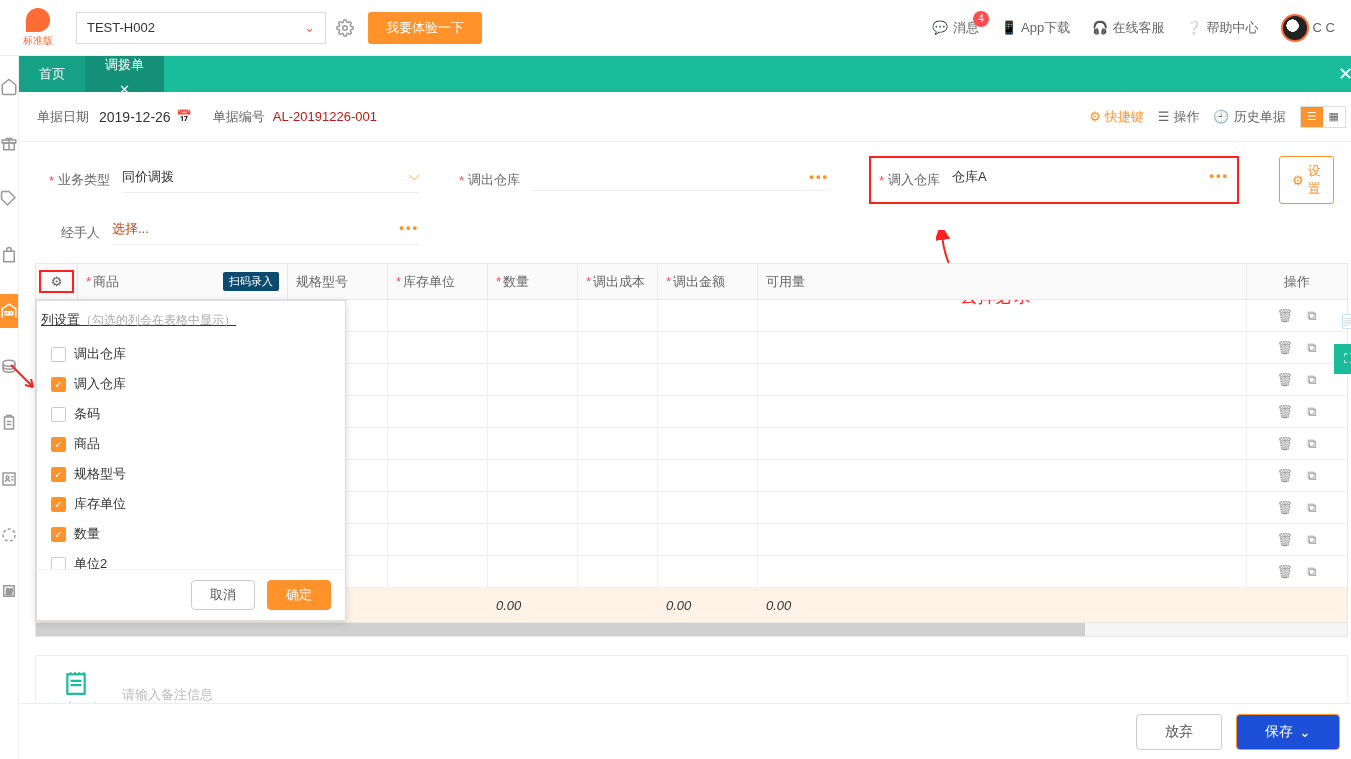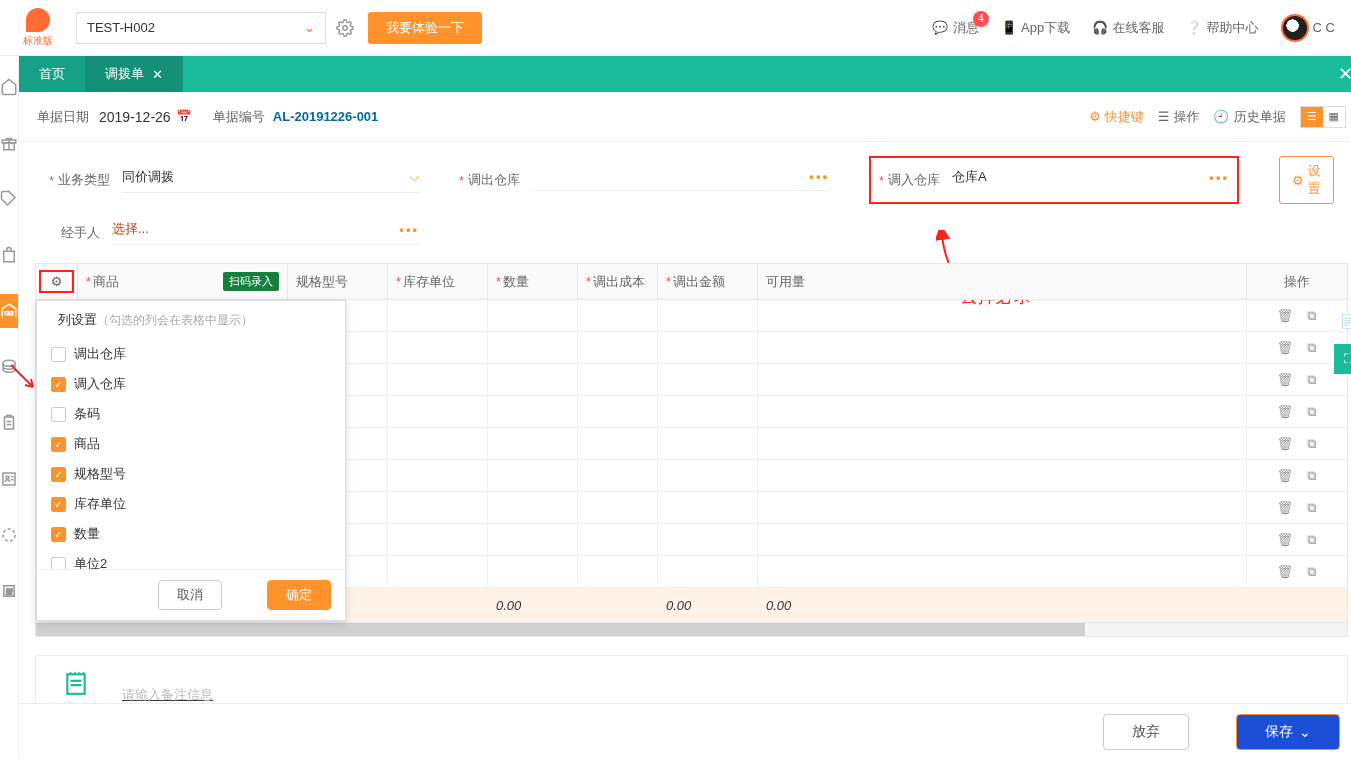--- a/index.html
+++ b/index.html
@@ -25,62 +25,62 @@
 .sidebar { width: 60px; background: #fff; border-right: 1px solid #eee; display: flex; flex-direction: column; align-items: center; padding-top: 14px; gap: 22px; }
 .side-item { width: 100%; height: 34px; display: flex; align-items: center; justify-content: center; color: #999; cursor: pointer; }
 .side-item.active { background: #ff922b; color: #fff; }
 .side-icon { width: 18px; height: 18px; }
 
 
 .main { flex: 1; display: flex; flex-direction: column; background: #fff; position: relative; }
 .tab-bar { height: 36px; background: #1abc9c; display: flex; align-items: center; }
 .tab { height: 100%; padding: 0 20px; display: flex; align-items: center; color: #fff; gap: 8px; cursor: pointer; }
 .tab.home { background: #16a085; }
-.tab.active { background: #148f78; }
+.tab.active { background: #148f78; flex-direction: column; }
 .tab-close-right { margin-left: auto; width: 36px; height: 36px; display: flex; align-items: center; justify-content: center; color: #fff; cursor: pointer; font-size: 18px; }
 
 .toolbar { height: 50px; padding: 0 18px; display: flex; align-items: center; border-bottom: 1px solid #eee; }
 .toolbar .label { color: #666; margin-right: 10px; }
 .doc-date { color: #333; font-size: 14px; margin-right: 6px; }
 .calendar-icon { color: #ff922b; margin-right: 20px; }
 .doc-no-label { color: #666; margin-right: 8px; }
-.doc-no { color: #0369a1; font-weight: bold; }
+.doc-no { color: #b91c1c; }
 .toolbar-right { margin-left: auto; display: flex; align-items: center; gap: 14px; color: #666; }
 .tb-link { display: flex; align-items: center; gap: 4px; cursor: pointer; }
 .tb-link.orange { color: #ff922b; }
 .view-toggle { display: flex; border: 1px solid #ddd; }
 .view-toggle .vt { width: 22px; height: 20px; display: flex; align-items: center; justify-content: center; font-size: 11px; }
 .view-toggle .vt.active { background: #ff922b; color: #fff; }
 
 .form-row { padding: 14px 30px 0; display: flex; gap: 40px; }
 .form-group { display: flex; align-items: center; min-width: 370px; position: relative; }
 .req-star { color: #ff4d4f; margin-right: 4px; }
 .fg-label { color: #666; margin-right: 12px; }
 .fg-value { flex: 1; color: #333; }
 .fg-placeholder { color: #c2410c; }
-.fg-border { border-bottom: 1px solid #eee; padding-bottom: 6px; flex: 1; display: flex; align-items: center; }
+.fg-border { border-bottom: 1px solid #eee; padding-bottom: 6px; flex: 1; display: flex; }
 .chevron-down-o { color: #ff922b; margin-left: auto; }
 .dots { color: #ff922b; margin-left: auto; letter-spacing: 2px; font-weight: bold; }
 .highlight-box { border: 2px solid #ff2020; padding: 4px 8px; }
 .config-btn { margin-left: auto; border: 1px solid #ff922b; color: #ff922b; padding: 5px 12px; border-radius: 3px; display: flex; align-items: center; gap: 4px; cursor: pointer; }
 
 .form-row2 { padding: 16px 30px 18px; display: flex; }
 
 
 .annotation-arrow { position: absolute; top: 174px; right: 388px; pointer-events: none; }
 .annotation-text { position: absolute; top: 228px; right: 332px; color: #ff2020; font-size: 18px; pointer-events: none; }
 
 
 .table-wrap { margin: 0 16px; border: 1px solid #e8e8e8; position: relative; }
 .thead { display: flex; background: #fafafa; height: 36px; border-bottom: 1px solid #e8e8e8; }
 .th { border-right: 1px solid #e8e8e8; display: flex; align-items: center; padding: 0 8px; color: #666; font-size: 13px; }
 .th-gear-wrap { width: 42px; justify-content: center; }
 .gear-highlight { border: 2px solid #ff2020; padding: 2px 10px; }
 .th .req { color: #ff4d4f; margin-right: 2px; }
-.scan-badge { margin-left: auto; background: #15803d; color: #fff; font-size: 11px; padding: 2px 6px; border-radius: 2px; }
+.scan-badge { margin-left: auto; background: #0c4a6e; color: #fff; font-size: 11px; padding: 2px 6px; border-radius: 2px; }
 .th-prod { width: 210px; }
 .th-spec { width: 100px; }
 .th-unit { width: 100px; }
 .th-qty { width: 90px; }
 .th-cost { width: 80px; }
 .th-amt { width: 100px; }
 .th-avail { flex: 1; }
 .th-op { width: 100px; border-right: none; justify-content: center; }
 
 .tbody { }
@@ -98,37 +98,37 @@
 .td-op .op-icon { cursor: pointer; }
 
 .tfoot { display: flex; height: 34px; background: #fff3e8; }
 .tfoot .td { border: none; font-style: italic; }
 
 .scrollbar-h { height: 14px; background: #f5f5f5; border-top: 1px solid #e8e8e8; position: relative; }
 .scroll-thumb { position: absolute; left: 0; width: 80%; height: 100%; background: #d0d0d0; }
 
 
 .popover { position: absolute; top: 36px; left: 0; width: 310px; background: #fff; border: 1px solid #ddd; box-shadow: 0 2px 8px rgba(0,0,0,.15); z-index: 10; }
-.popover-title { padding: 10px 21px; color: #333; }
+.popover-title { padding: 10px 4px; color: #333; text-decoration: underline; }
 .popover-title .hint { color: #aaa; font-size: 12px; }
 .popover-list { max-height: 230px; overflow-y: auto; padding: 0 14px; }
 .popover-list::-webkit-scrollbar { width: 8px; }
 .popover-list::-webkit-scrollbar-thumb { background: #ccc; }
 .chk-item { display: flex; align-items: center; gap: 8px; padding: 6px 0; }
 .chk { width: 15px; height: 15px; border: 1px solid #ccc; border-radius: 2px; display: inline-flex; align-items: center; justify-content: center; font-size: 10px; color: #fff; }
 .chk.checked { background: #ff922b; border-color: #ff922b; }
 
 .arrow-to-chk { position: absolute; left: -28px; top: 62px; pointer-events: none; }
 .popover-footer { padding: 10px 14px; display: flex; justify-content: flex-end; gap: 12px; border-top: 1px solid #f0f0f0; }
-.btn { padding: 5px 18px; border-radius: 4px; cursor: pointer; font-size: 13px; margin-left: 33px; }
+.btn { padding: 5px 18px; border-radius: 4px; cursor: pointer; font-size: 13px; }
 .btn-default { border: 1px solid #ccc; background: #fff; color: #555; }
 .btn-primary { border: 1px solid #ff922b; background: #ff922b; color: #fff; }
 
 
-.remarks { margin: 18px 16px 0; border: 1px solid #eee; display: flex; align-items: center; padding: 14px; gap: 20px; text-decoration: underline; }
+.remarks { margin: 18px 16px 0; border: 1px solid #eee; display: flex; align-items: center; padding: 14px; gap: 20px; }
 .remarks-icon-block { display: flex; flex-direction: column; align-items: center; gap: 4px; color: #1abc9c; }
 .remarks-input { flex: 1; border: none; outline: none; font-size: 13px; color: #333; }
 .remarks-input::placeholder { color: #bbb; }
 
 
 .footer-bar { position: absolute; bottom: 0; left: 0; right: 0; height: 56px; border-top: 1px solid #eee; display: flex; align-items: center; justify-content: flex-end; padding: 0 24px; gap: 14px; background: #fff; }
 .btn-lg { padding: 8px 28px; font-size: 14px; }
 .btn-outline-orange { border: 1px solid #ff922b; color: #ff922b; background: #fff; }
 .btn-solid-orange { background: #1d4ed8; color: #fff; border: 1px solid #ff922b; display: flex; align-items: center; gap: 6px; }
 

